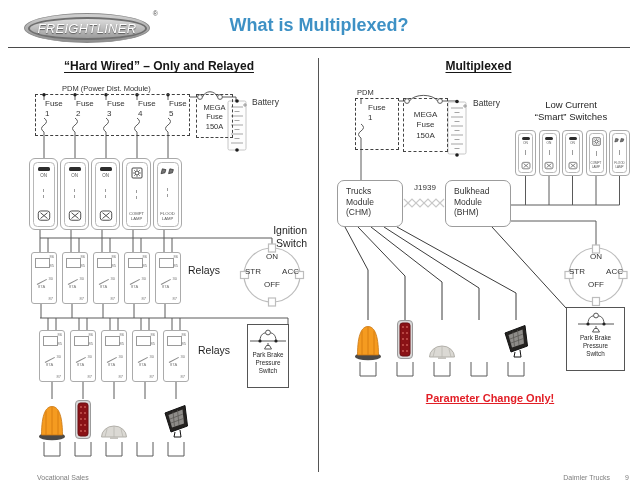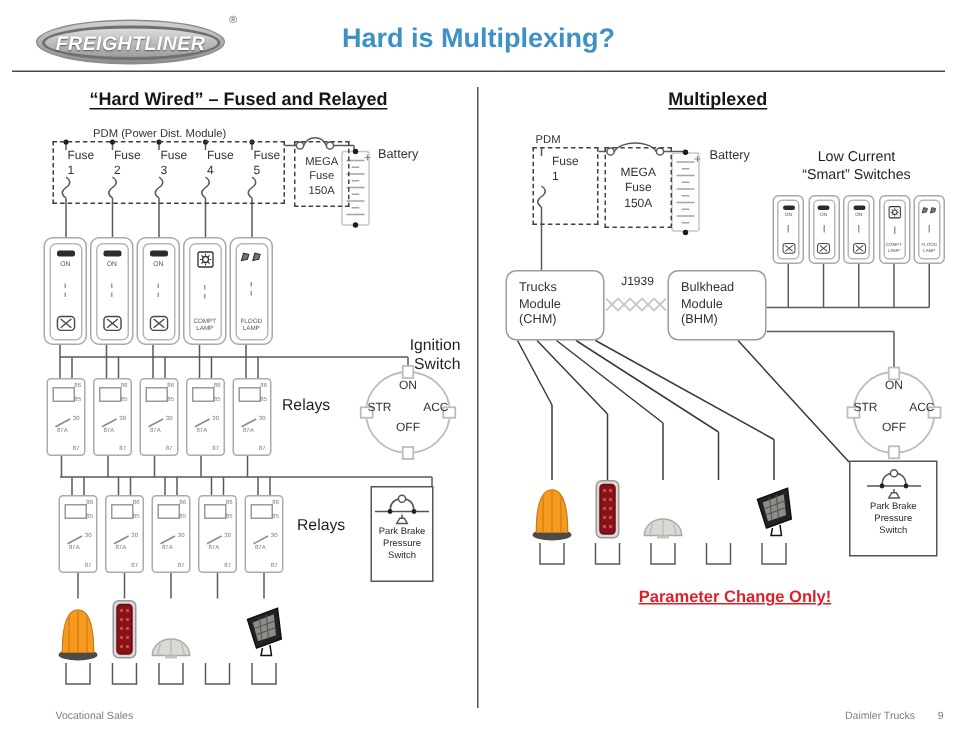--- a/index.html
+++ b/index.html
@@ -4,21 +4,21 @@
 <style>
   html,body{margin:0;padding:0;background:#fff}
   .slide{position:relative;width:638px;height:493px;background:#fff;overflow:hidden;
          font-family:"Liberation Sans",sans-serif;color:#222}
   .slide *{box-sizing:border-box}
 
   
   .logo{position:absolute;left:24px;top:13px;width:126px;height:30px}
   .logo-oval{position:absolute;inset:0;border-radius:50%;background:linear-gradient(180deg,#d2d2d2,#8d8d8d);border:1px solid #8a8a8a}
   .logo-inner{position:absolute;inset:2.5px;border-radius:50%;border:2px solid #6f6f6f;background:linear-gradient(180deg,#dcdcdc,#9d9d9d);display:flex;align-items:center;justify-content:center}
-  .logo-text{font-style:italic;font-weight:bold;font-size:13px;color:#fff;letter-spacing:.3px;text-shadow:0 1px 1px #555}
+  .logo-text{font-style:italic;font-weight:normal;font-size:13px;color:#fff;letter-spacing:.3px;text-shadow:0 1px 1px #555}
   .logo-reg{position:absolute;right:-8px;top:-3px;font-size:7px;color:#555}
   .title{position:absolute;left:0;right:0;top:15px;text-align:center;font-size:18px;font-weight:bold;color:#3E91C5}
   .header-rule{position:absolute;left:8px;right:8px;top:47px;border-top:1.6px solid #4a4a4a}
   .v-divider{position:absolute;left:318px;top:58px;height:414px;border-left:1.2px solid #555}
 
   .section-heading{position:absolute;top:59px;font-size:12px;font-weight:bold;color:#161616;text-decoration:underline;text-underline-offset:2px}
   .heading-left{left:0;width:318px;text-align:center}
   .heading-right{left:319px;width:319px;text-align:center}
 
   
@@ -216,25 +216,25 @@
   </svg>
 
   <div class="logo">
     <div class="logo-oval">
       <div class="logo-inner">
         <span class="logo-text">FREIGHTLINER</span>
       </div>
     </div>
     <span class="logo-reg">®</span>
   </div>
-  <div class="title">Hard is Multiplexing?</div>
+  <div class="title">What is Multiplexed?</div>
   <div class="header-rule"></div>
   <div class="v-divider"></div>
 
-  <div class="section-heading heading-left">“Hard Wired” – Fused and Relayed</div>
+  <div class="section-heading heading-left">“Hard Wired” – Only and Relayed</div>
   <div class="section-heading heading-right">Multiplexed</div>
 
   <div class="lbl" id="pdm-label-left">PDM (Power Dist. Module)</div>
   <div class="pdm-box" id="pdm-left-box"></div>
   <div id="fuse-row-left">
     <div class="fuse">
         <span>Fuse</span>
         <span>1</span>
       </div>
       <div class="fuse">

